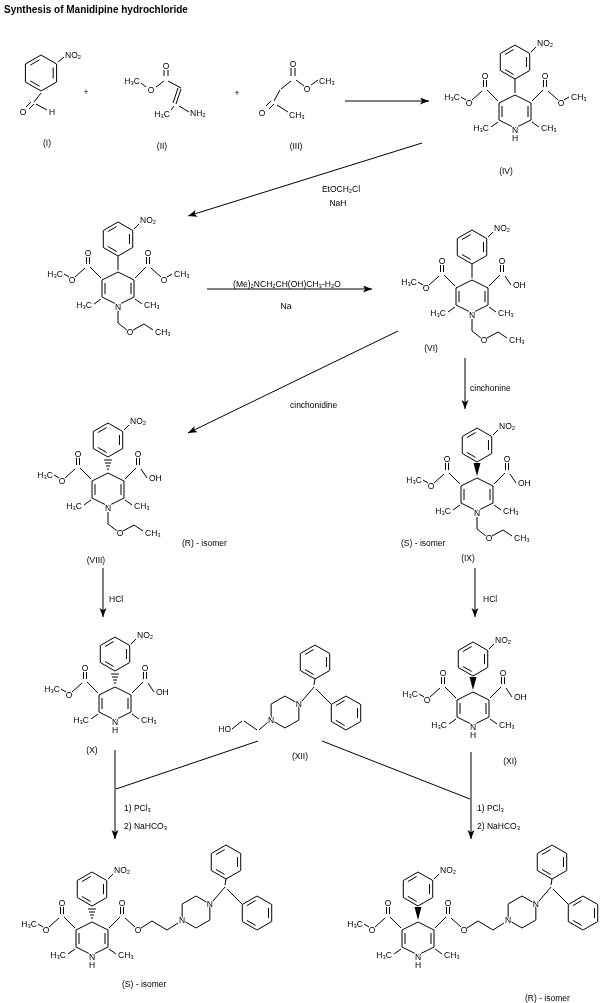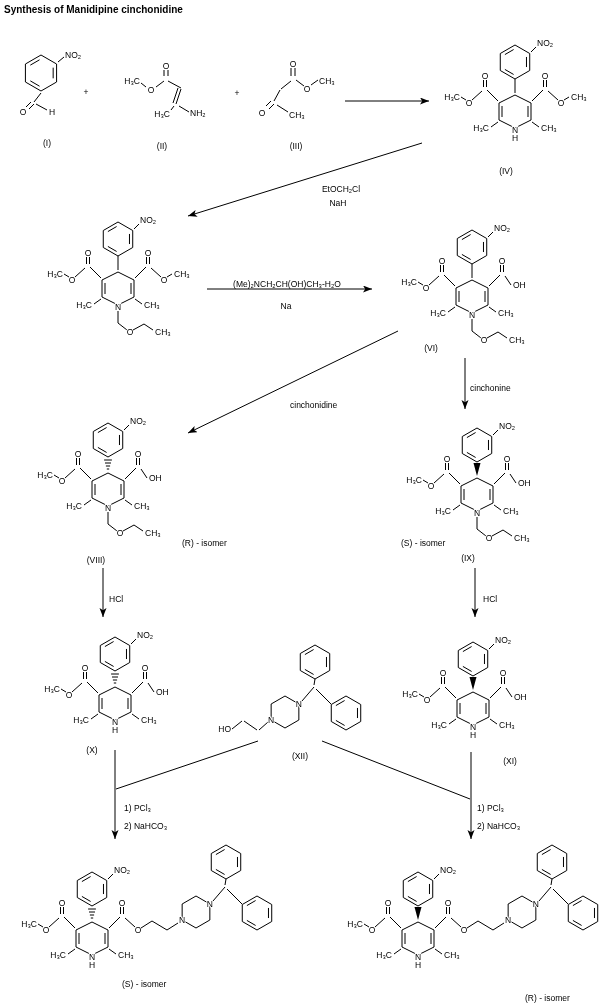--- a/index.html
+++ b/index.html
@@ -11,21 +11,21 @@
   svg line{stroke:#000;stroke-width:1;}
   svg polygon.wedge{fill:#000;stroke:none;}
   svg text{font-family:"Liberation Sans",sans-serif;font-size:8.5px;fill:#000;
            paint-order:stroke;stroke:#ffffff;stroke-width:2px;stroke-linejoin:round;}
   svg text.ann{stroke-width:0;}
 </style>
 </head>
 <body>
 
 <div class="stage">
-  <div class="title">Synthesis of Manidipine cinchonidine</div>
+  <div class="title">Synthesis of Manidipine hydrochloride</div>
   <svg id="scheme" width="608" height="1003" viewBox="0 0 608 1003">
     <defs>
       <marker id="ah" markerWidth="10" markerHeight="8" refX="9" refY="3.5" orient="auto" markerUnits="userSpaceOnUse">
         <path d="M0,0 L9,3.5 L0,7 L2.2,3.5 Z" fill="#000"></path>
       </marker>
     </defs>
   <g>
         <line x1="41" y1="55" x2="56.588457268119896" y2="64"></line>
         <line x1="56.588457268119896" y1="64" x2="56.588457268119896" y2="82"></line>
         <line x1="56.588457268119896" y1="82" x2="41" y2="91"></line>

